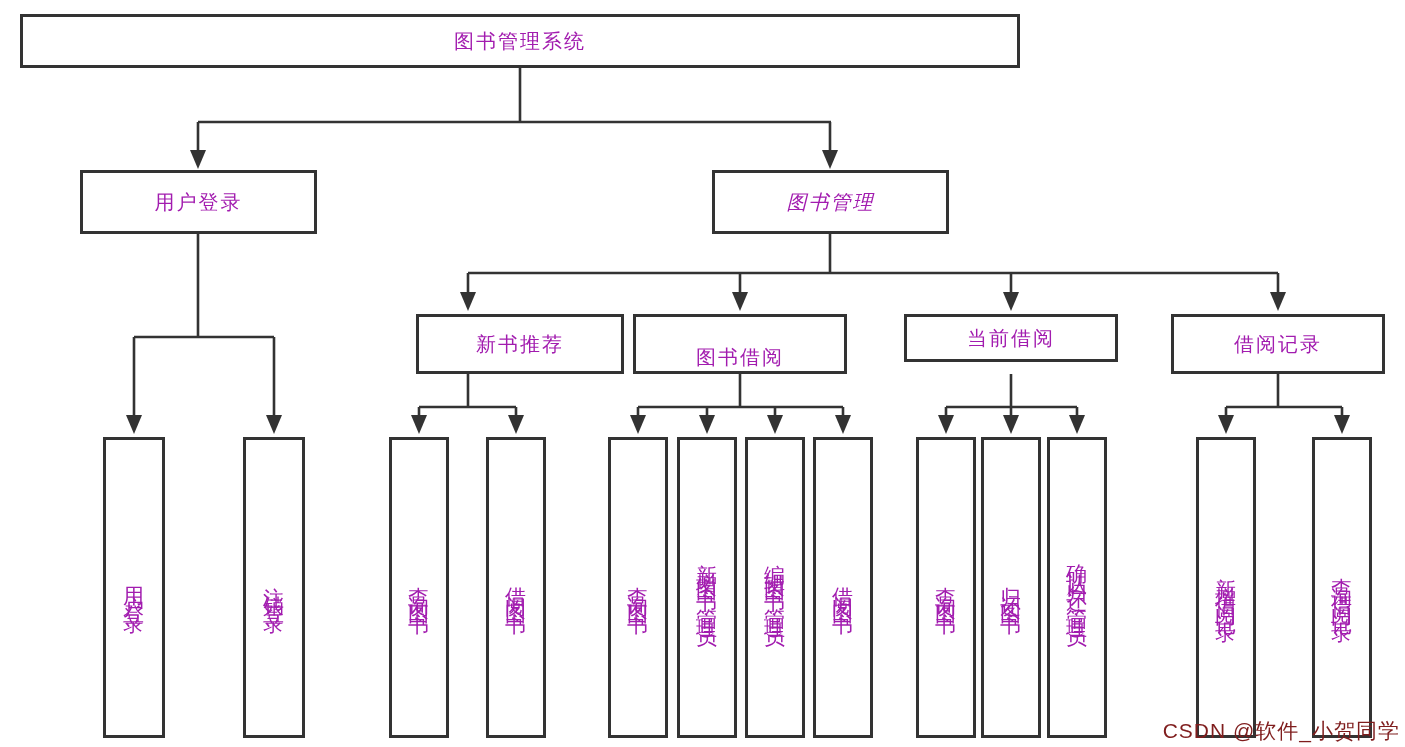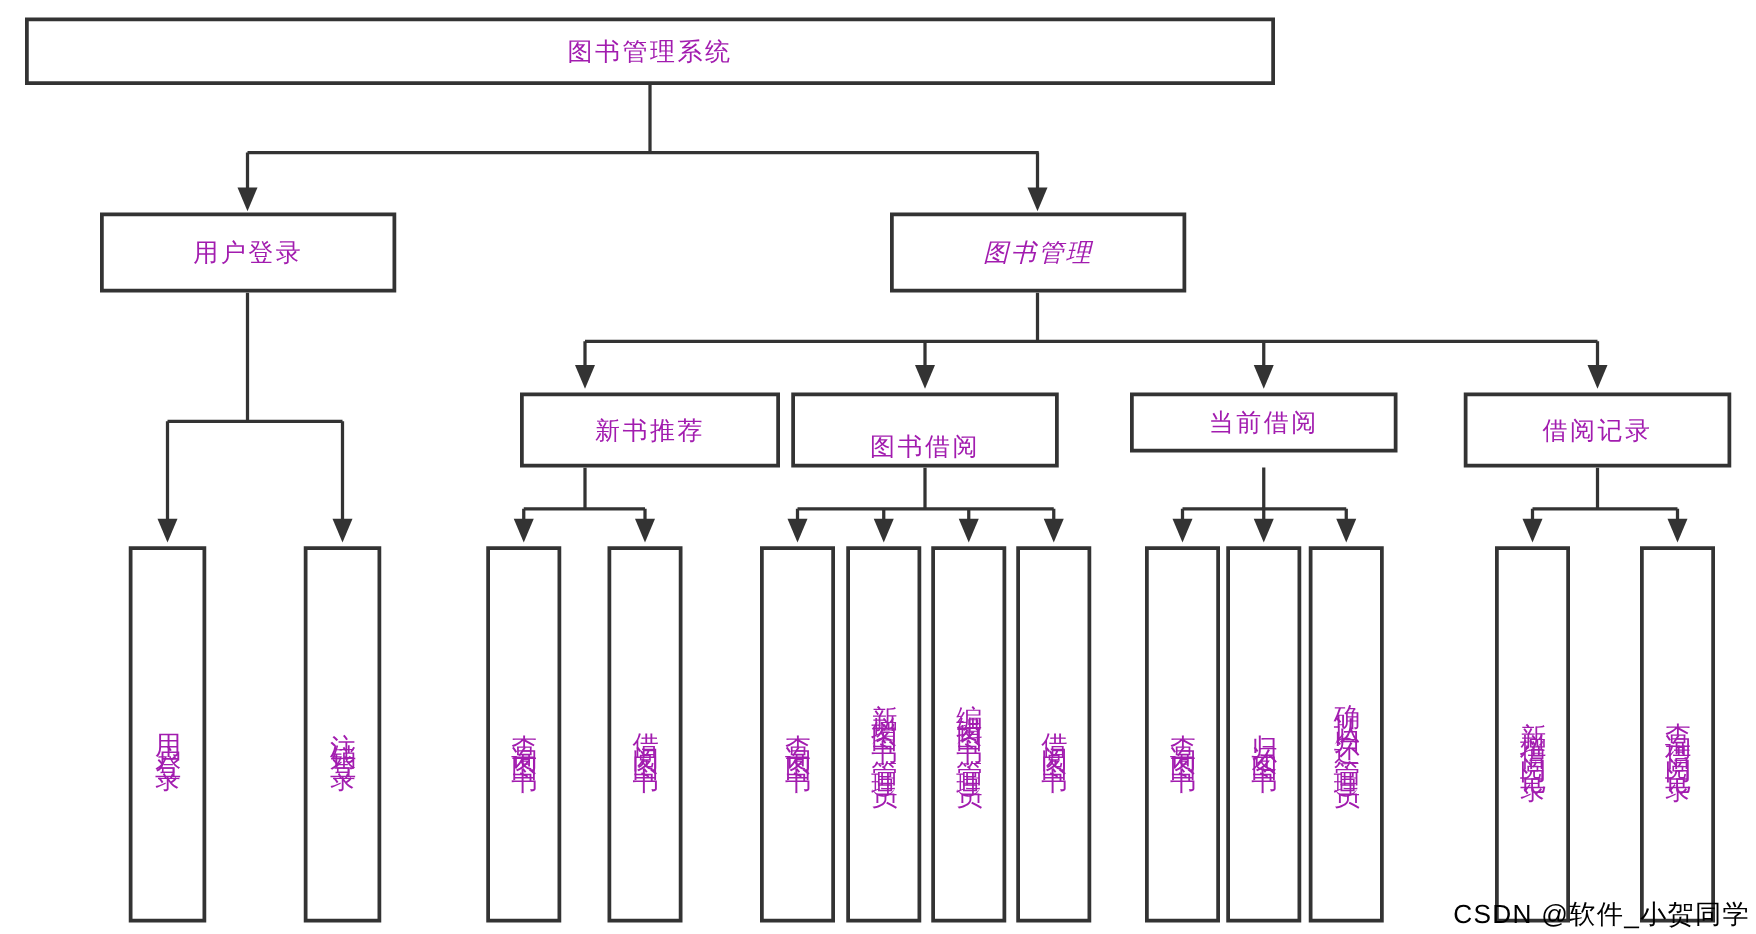--- a/index.html
+++ b/index.html
@@ -45,21 +45,21 @@
     font-size: 21px;
     letter-spacing: 9px;
     line-height: 1;
     white-space: nowrap;
   }
   .watermark {
     position: absolute;
     right: 5px;
     bottom: 2px;
     font-size: 21px;
-    color: #000000;
+    color: #7f1d1d;
     letter-spacing: 1px;
     z-index: 5;
     white-space: nowrap;
   }
 </style>
 </head>
 <body>
 
 <div class="stage">
 

